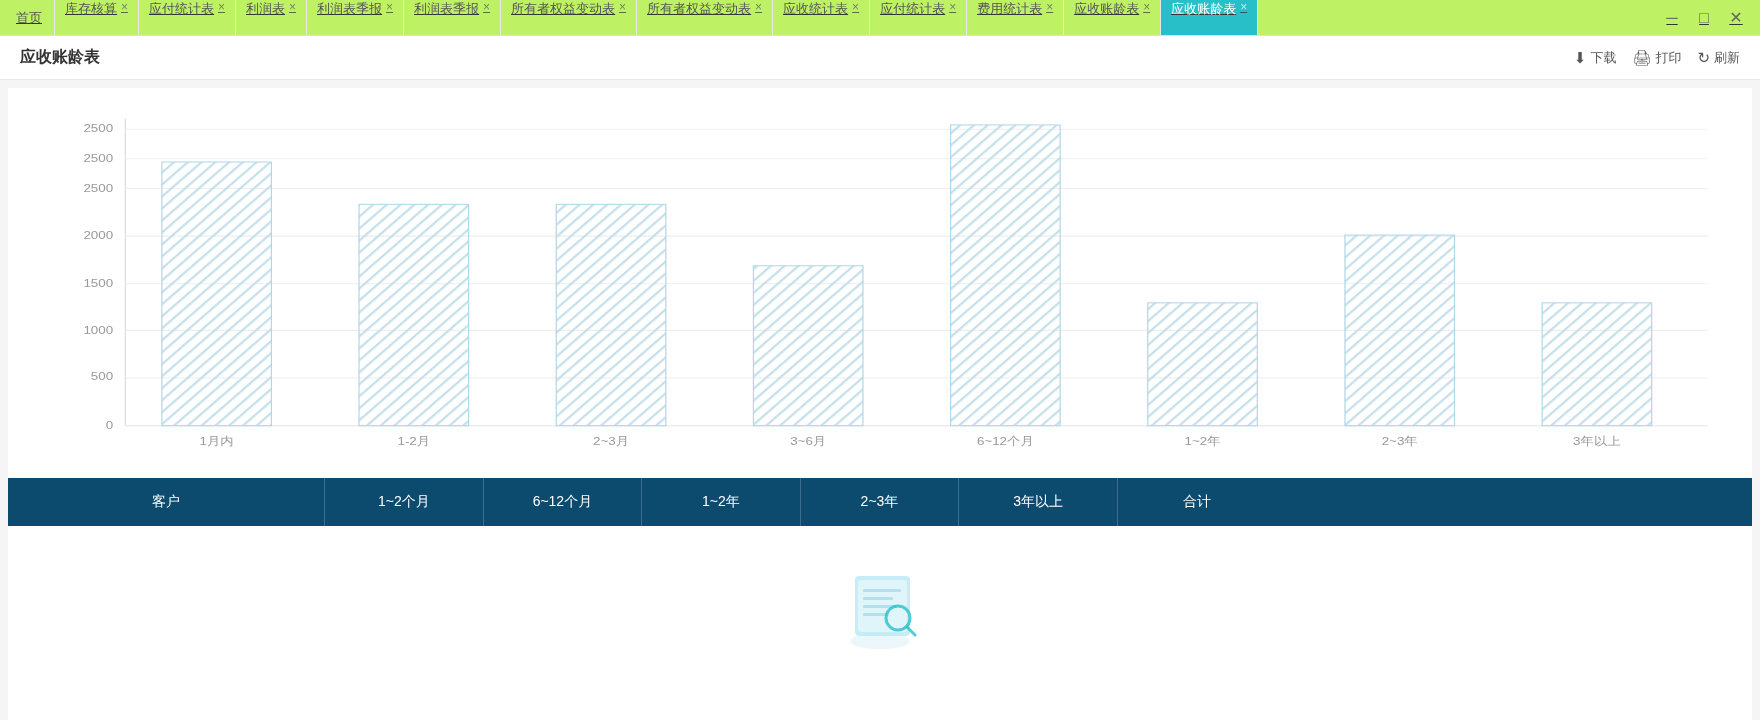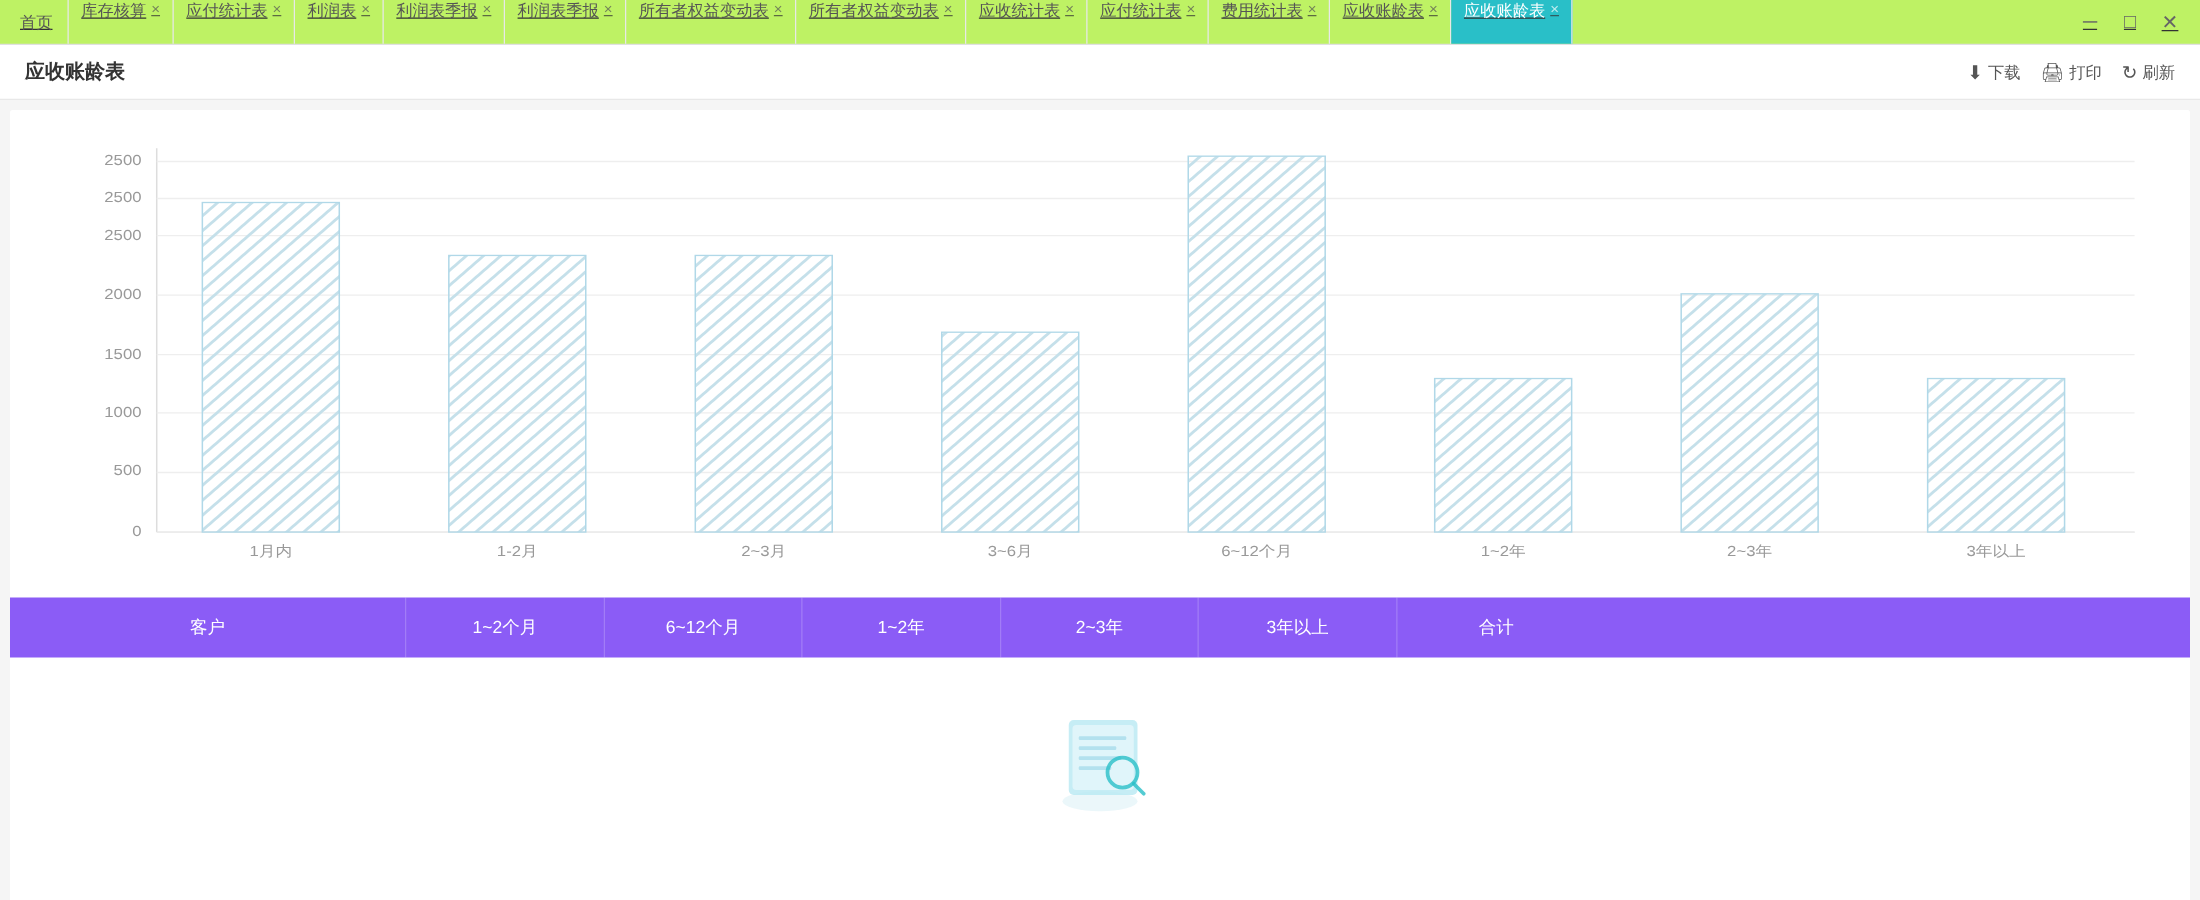--- a/index.html
+++ b/index.html
@@ -112,21 +112,21 @@
     }
 
     
     .chart-svg {
       width: 100%;
       height: 100%;
     }
 
     
     .table-header {
-      background: #8b5cf6;
+      background: #0c4a6e;
       display: grid;
       grid-template-columns: 2fr 1fr 1fr 1fr 1fr 1fr 1fr 1fr 1fr 1fr;
       height: 48px;
     }
     .table-header-cell {
       display: flex;
       align-items: center;
       justify-content: center;
       color: #fff;
       font-size: 14px;

